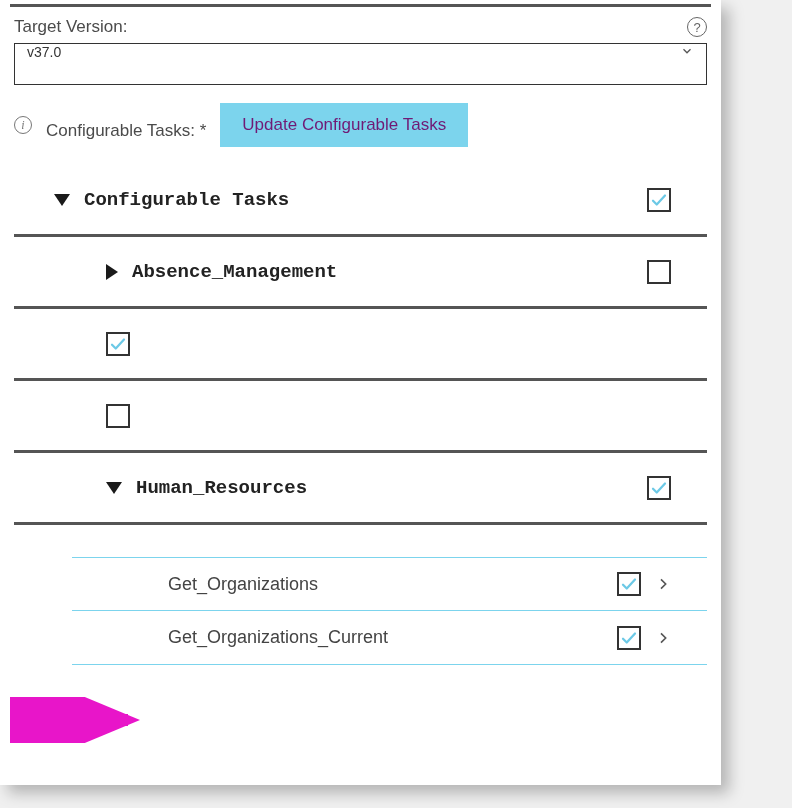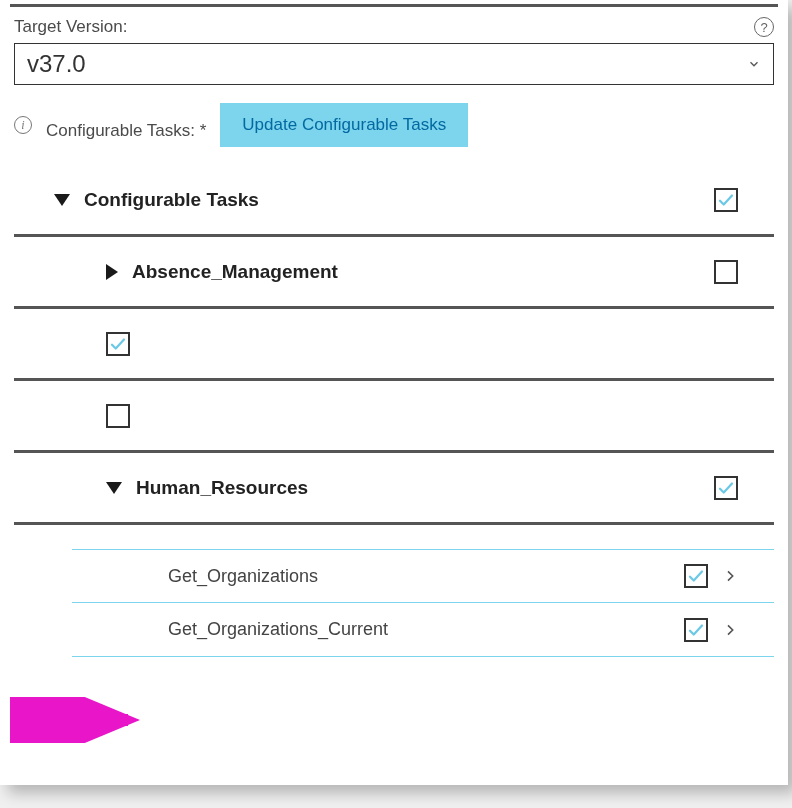--- a/index.html
+++ b/index.html
@@ -8,21 +8,21 @@
     font-family: "Segoe UI", Arial, sans-serif;
     background: #f0f0f0;
     width: 792px;
     height: 808px;
     position: relative;
   }
   .panel {
     position: absolute;
     left: 0;
     top: 0;
-    width: 788px;
+    width: 721px;
     height: 785px;
     background: #ffffff;
     box-shadow: 8px 8px 14px rgba(0,0,0,0.25);
     padding: 0;
   }
   .panel-top-border {
     height: 3px;
     background: #555;
     margin: 4px 10px 0 10px;
   }
@@ -47,24 +47,23 @@
     align-items: center; justify-content: center;
     font-size: 13px;
     color: #666;
     cursor: pointer;
   }
   .select-box {
     width: 100%;
     border: 1px solid #333;
     height: 42px;
     display: flex;
-    align-items: center;
     justify-content: space-between;
     padding: 0 12px;
-    font-size: 24px;
+    font-size: 14px;
     color: #333;
     background: #fff;
     cursor: pointer;
   }
   .chevron-down {
     width: 14px; height: 14px;
   }
   .config-row {
     display: flex;
     align-items: center;
@@ -86,21 +85,21 @@
   .config-label {
     font-size: 17px;
     color: #4b4b4b;
     margin-top: 12px;
   }
   .update-btn {
     background: #7cd4ed;
     border: none;
     padding: 12px 22px;
     font-size: 17px;
-    color: #0369a1;
+    color: #701a75;
     cursor: pointer;
   }
   .tree {
     padding: 0 14px;
   }
   .tree-row {
     display: flex;
     align-items: center;
     justify-content: space-between;
     border-bottom: 3px solid #555;
@@ -113,21 +112,21 @@
   .tree-row.leaf {
     padding-left: 96px;
     height: 54px;
     border-bottom: 1px solid #7cd4ed;
   }
   .tree-row.leaf.first {
     border-top: 1px solid #7cd4ed;
   }
   .leaf-group {
     margin-left: 58px;
-    margin-top: 24px;
+    margin-top: 32px;
   }
   .row-left {
     display: flex;
     align-items: center;
     gap: 14px;
   }
   .row-right {
     display: flex;
     align-items: center;
     gap: 14px;
@@ -144,20 +143,21 @@
   }
   .caret.right {
     border-top: 8px solid transparent;
     border-bottom: 8px solid transparent;
     border-left: 12px solid #1a1a1a;
   }
   .row-label {
     font-size: 19px;
     font-weight: 700;
     color: #222;
+    font-family: Liberation Mono, monospace;
   }
   .leaf-label {
     font-size: 18px;
     font-weight: 400;
     color: #444;
   }
   .checkbox {
     width: 24px; height: 24px;
     border: 2px solid #333;
     display: inline-flex;

